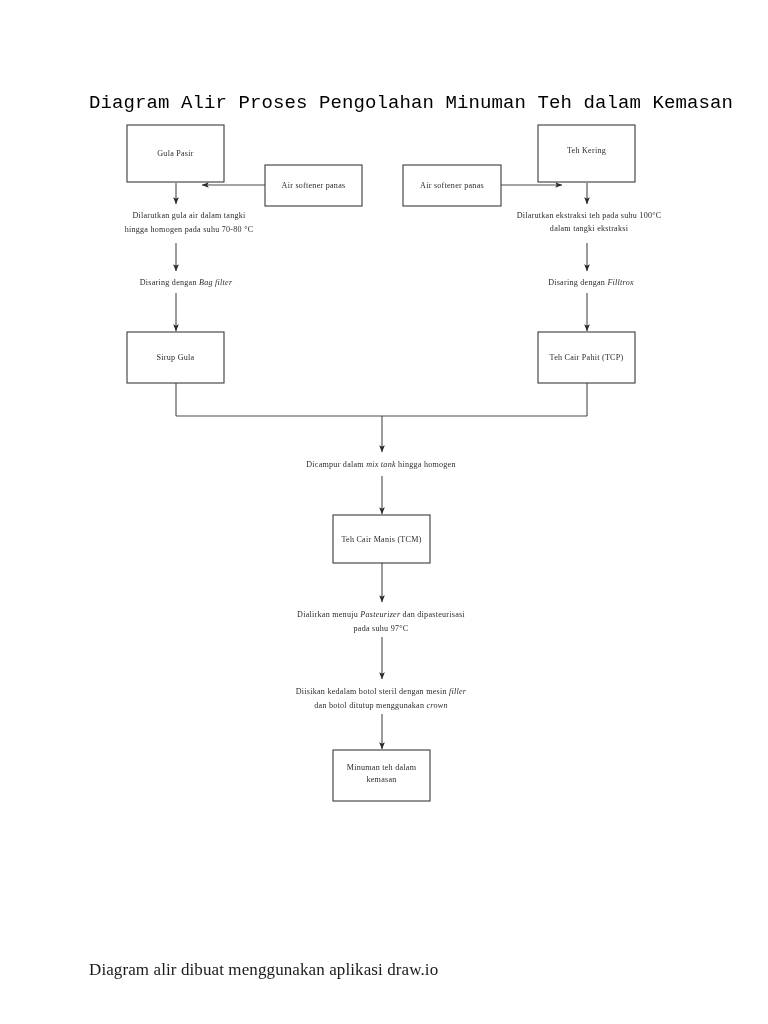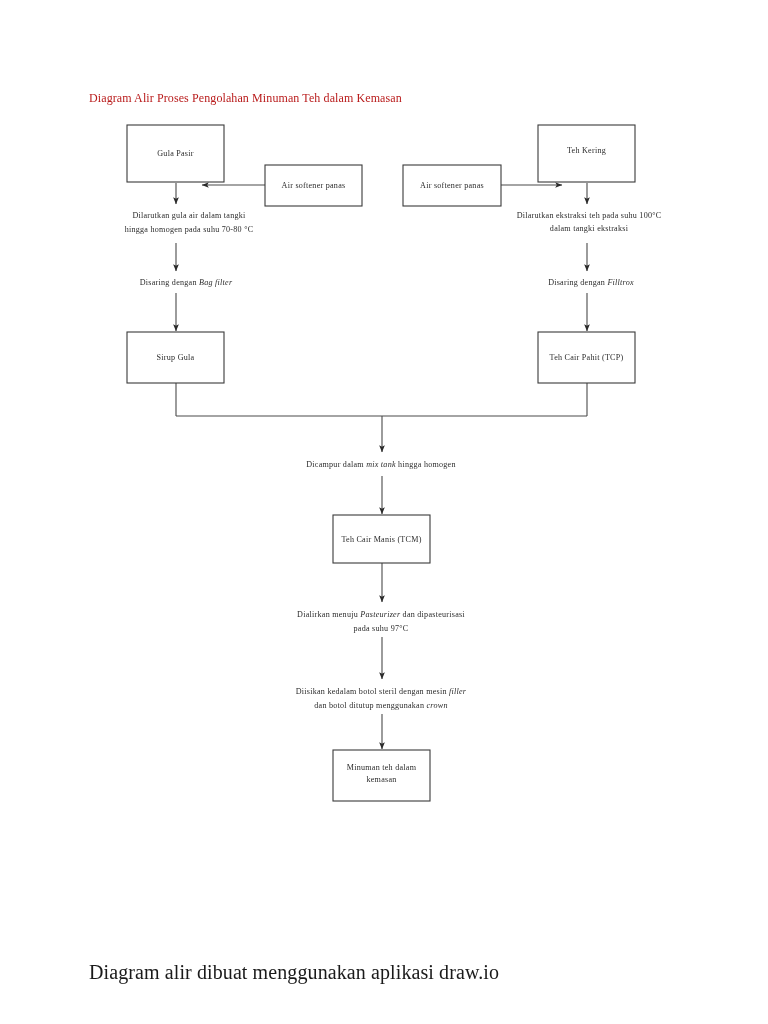--- a/index.html
+++ b/index.html
@@ -17,31 +17,32 @@
   }
   #page {
     position: absolute;
     inset: 0;
     background: #ffffff;
   }
   .doc-title {
     position: absolute;
     left: 89px;
     top: 91px;
-    font-size: 12px;
+    font-size: 19px;
     line-height: 1.3;
-    color: #b91c1c;
+    color: #000000;
     letter-spacing: 0.1px;
     white-space: nowrap;
+    font-family: Liberation Mono, monospace;
   }
   .doc-footer {
     position: absolute;
     left: 89px;
     top: 959px;
-    font-size: 20px;
+    font-size: 17px;
     line-height: 1.3;
     color: #1a1a1a;
     letter-spacing: 0.1px;
     white-space: nowrap;
   }
   #flow {
     position: absolute;
     left: 0;
     top: 0;
     width: 768px;

